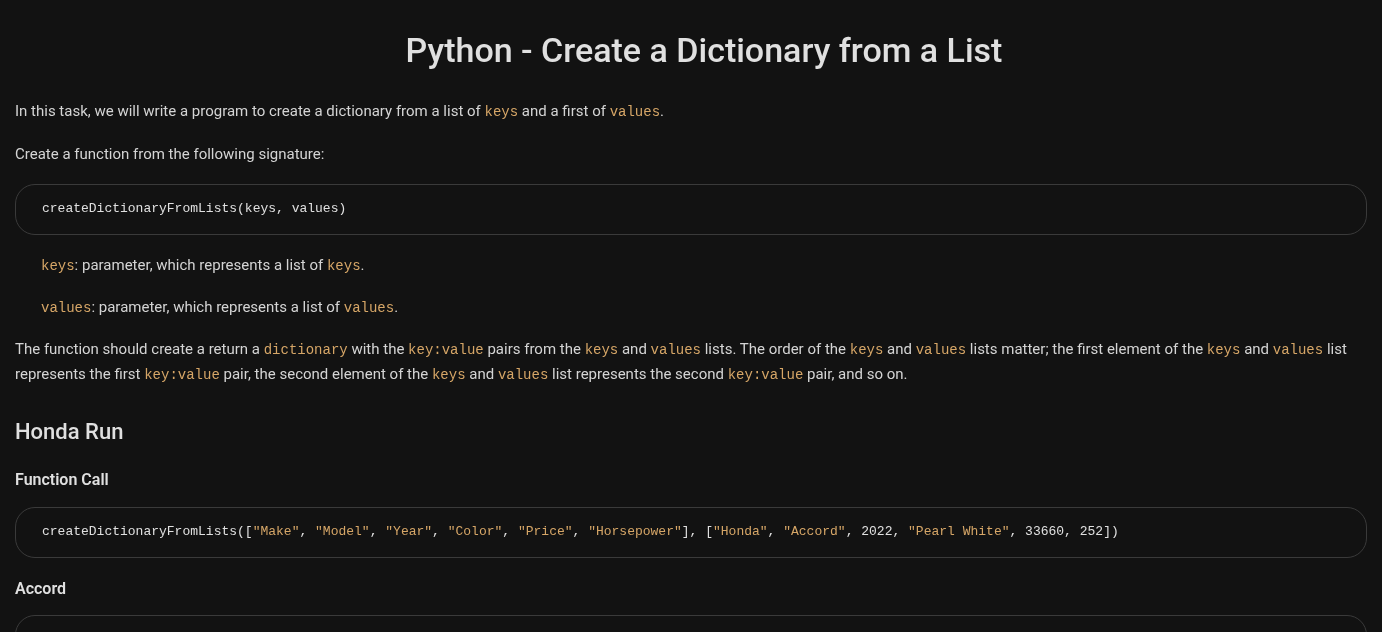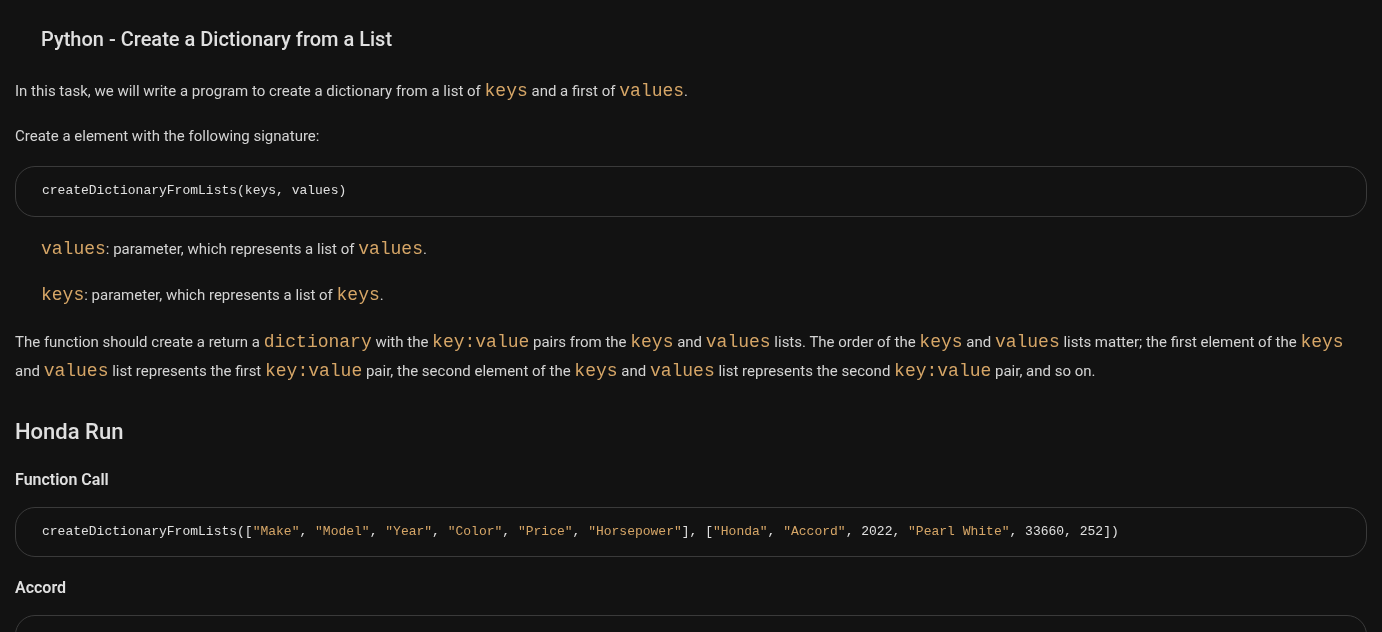--- a/index.html
+++ b/index.html
@@ -9,26 +9,27 @@
     }
     body {
       background-color: #121212;
       color: #d4d4d4;
       font-family: -apple-system, BlinkMacSystemFont, "Segoe UI", Roboto, Helvetica, Arial, sans-serif;
       padding: 15px;
       width: 1382px;
       line-height: 1.6;
     }
     h1 {
-      font-size: 20px;
+      font-size: 34px;
       font-weight: 500;
       color: #e0e0e0;
       margin-left: 26px;
       margin-bottom: 22px;
       margin-top: 8px;
+      text-align: center;
     }
     h2 {
       font-size: 22px;
       font-weight: 500;
       color: #e0e0e0;
       margin-top: 28px;
       margin-bottom: 18px;
     }
     h3 {
       font-size: 16px;
@@ -36,21 +37,21 @@
       color: #e0e0e0;
       margin-bottom: 14px;
     }
     p {
       font-size: 15px;
       color: #d4d4d4;
       margin-bottom: 18px;
     }
     .inline-code {
       font-family: "Consolas", "Monaco", "Courier New", monospace;
-      font-size: 18px;
+      font-size: 14px;
       color: #d6a667;
       text-align: center;
     }
     .code-block {
       border: 1px solid #3a3a3a;
       border-radius: 20px;
       padding: 14px 26px;
       margin-bottom: 18px;
       font-family: "Consolas", "Monaco", "Courier New", monospace;
       font-size: 13px;
@@ -76,27 +77,27 @@
       margin-bottom: 18px;
     }
   </style>
 </head>
 <body>
 
 <h1>Python - Create a Dictionary from a List</h1>
 
 <p><span>In this task, we will write a program to create a dictionary from a list of </span><span class="inline-code">keys</span><span> and a first of </span><span class="inline-code">values</span><span>.</span></p>
 
-<p>Create a element with the following signature:</p>
+<p>Create a function from the following signature:</p>
 
 <div class="code-block">createDictionaryFromLists(keys, values)</div>
 
 <ul>
+  <li><span class="inline-code">keys</span><span>: </span><span>parameter, which represents a list of </span><span class="inline-code">keys</span><span>.</span></li>
   <li><span class="inline-code">values</span><span>: </span><span>parameter, which represents a list of </span><span class="inline-code">values</span><span>.</span></li>
-  <li><span class="inline-code">keys</span><span>: </span><span>parameter, which represents a list of </span><span class="inline-code">keys</span><span>.</span></li>
 </ul>
 
 <p><span>The function should create a return a </span><span class="inline-code">dictionary</span><span> with the </span><span class="inline-code">key:value</span><span> pairs from the </span><span class="inline-code">keys</span><span> and </span><span class="inline-code">values</span><span> lists. The order of the </span><span class="inline-code">keys</span><span> and </span><span class="inline-code">values</span><span> lists matter; the first element of the </span><span class="inline-code">keys</span><span> and </span><span class="inline-code">values</span><span> list represents the first </span><span class="inline-code">key:value</span><span> pair, the second element of the </span><span class="inline-code">keys</span><span> and </span><span class="inline-code">values</span><span> list represents the second </span><span class="inline-code">key:value</span><span> pair, and so on.</span></p>
 
 <h2>Honda Run</h2>
 
 <h3>Function Call</h3>
 
 <div class="code-block"><span>createDictionaryFromLists([</span><span class="str">"Make"</span><span>, </span><span class="str">"Model"</span><span>, </span><span class="str">"Year"</span><span>, </span><span class="str">"Color"</span><span>, </span><span class="str">"Price"</span><span>, </span><span class="str">"Horsepower"</span><span>], [</span><span class="str">"Honda"</span><span>, </span><span class="str">"Accord"</span><span>, </span><span class="num">2022</span><span>, </span><span class="str">"Pearl White"</span><span>, </span><span class="num">33660</span><span>, </span><span class="num">252</span><span>])</span></div>
 

